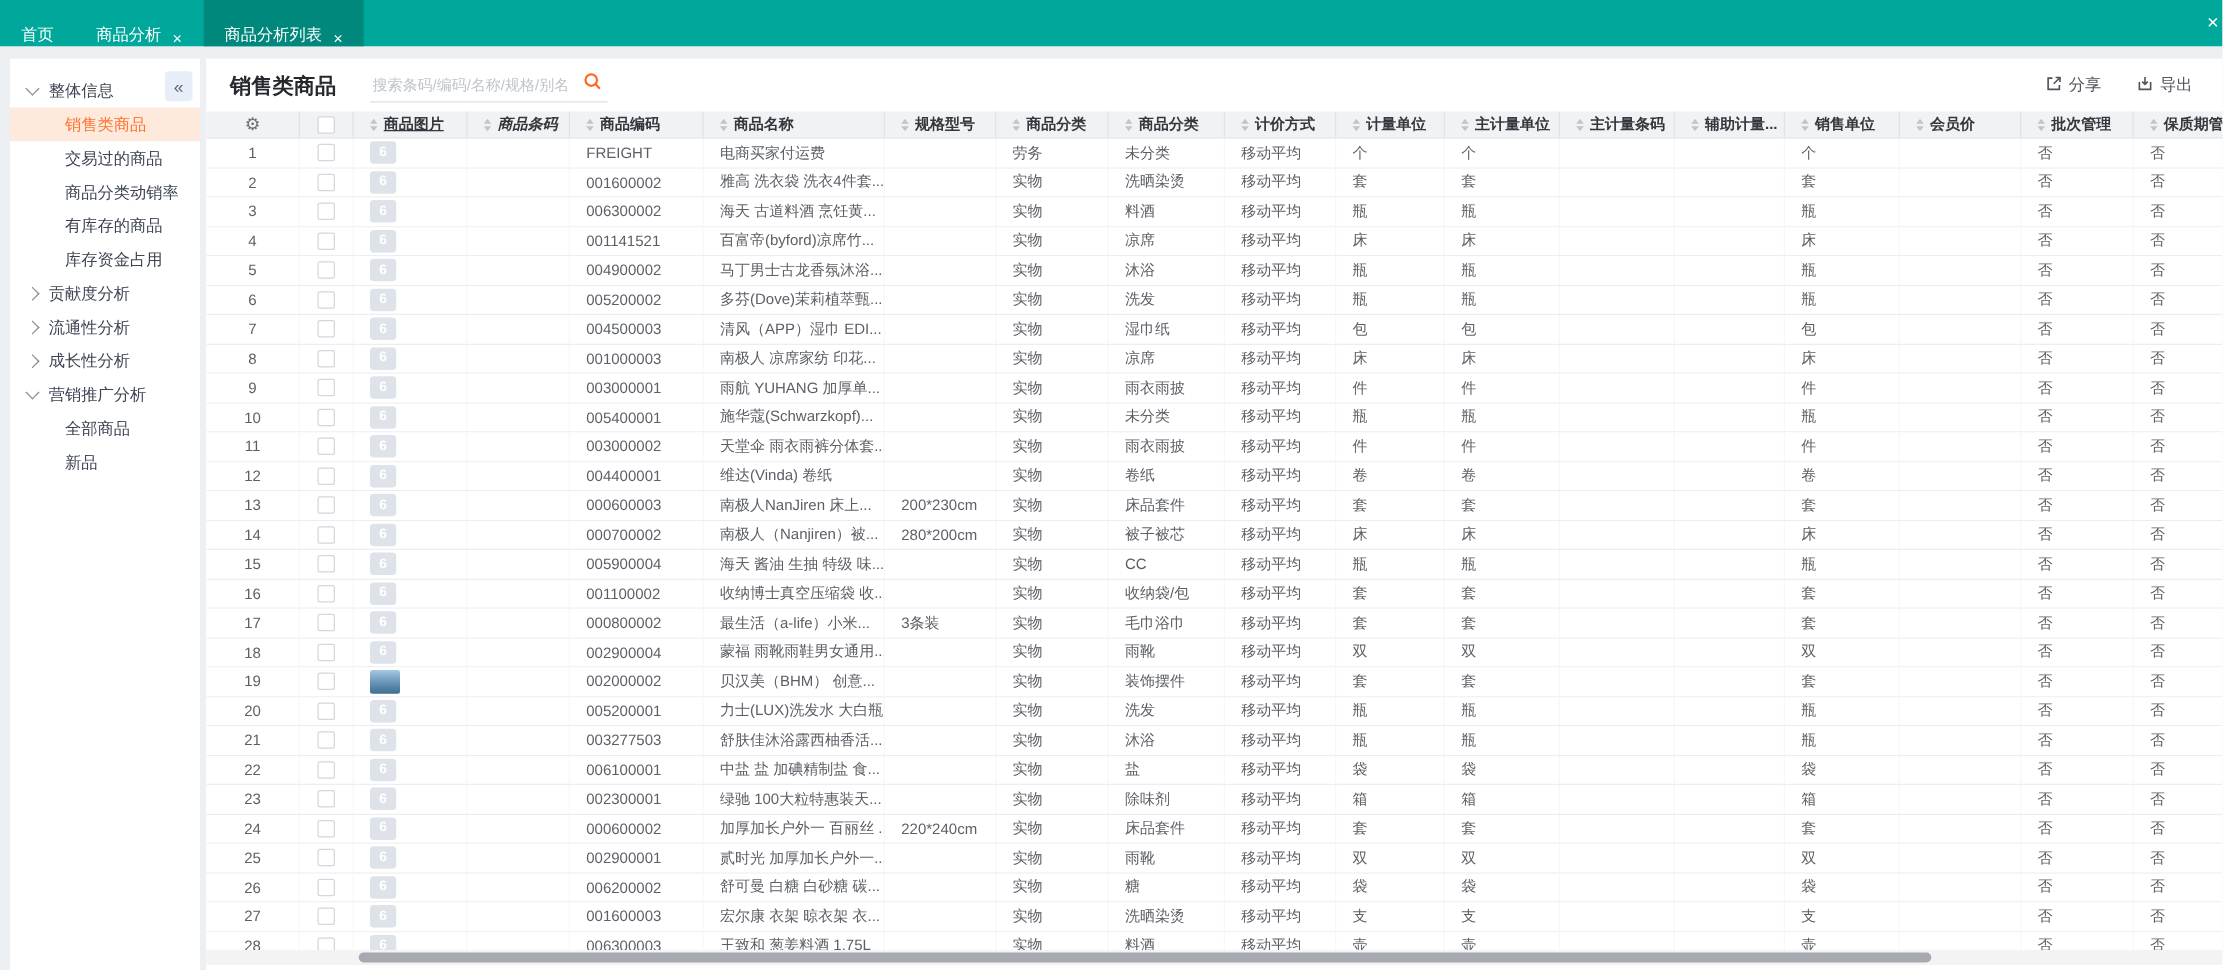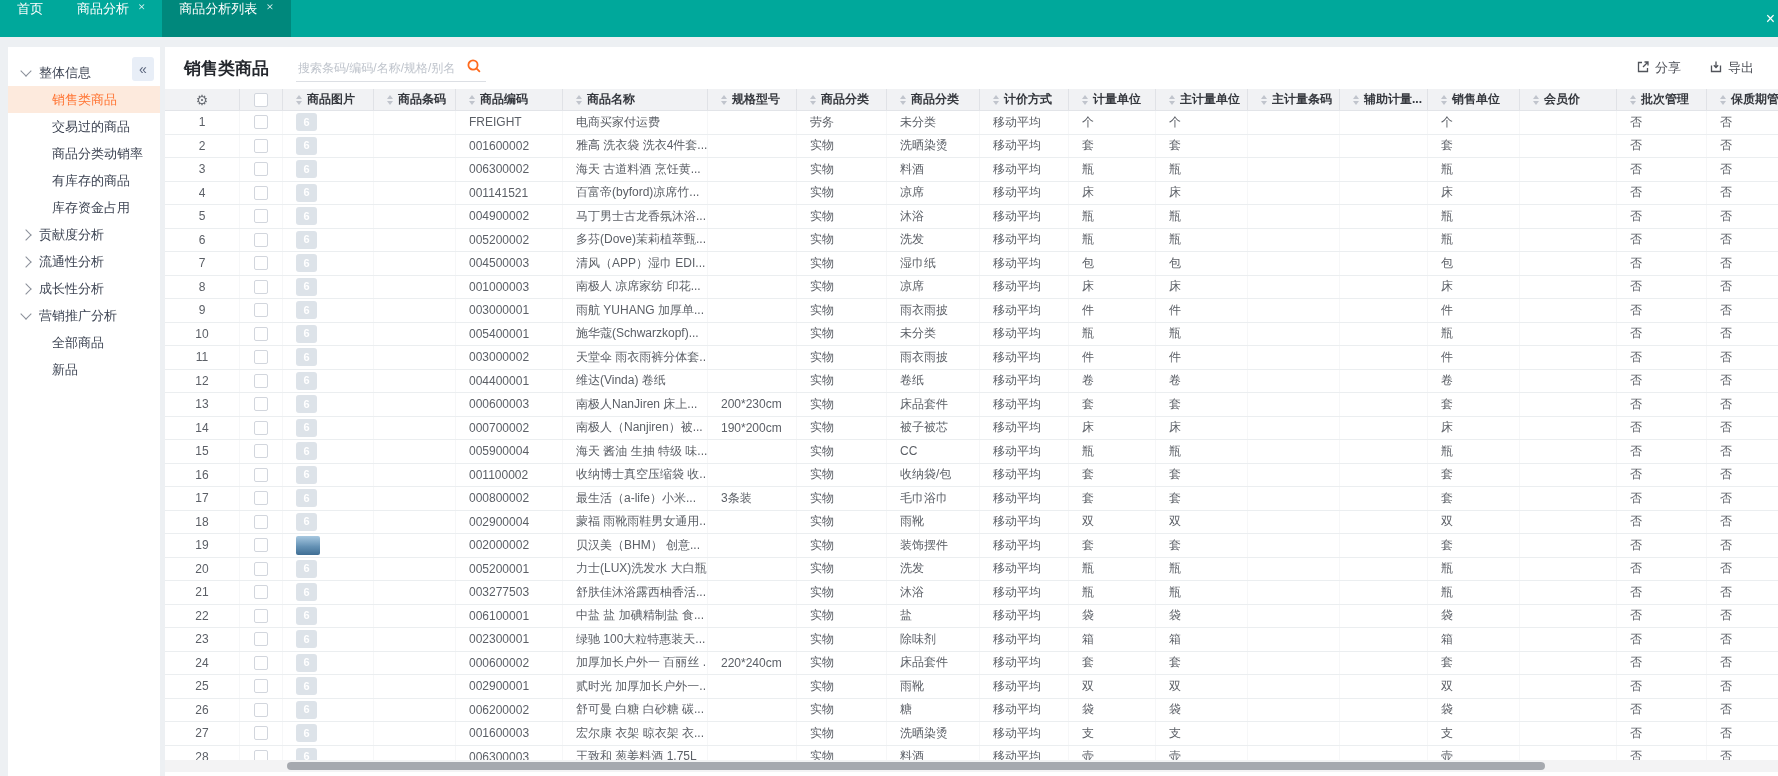--- a/index.html
+++ b/index.html
@@ -4,21 +4,21 @@
 <style>
   html,body{margin:0;padding:0;}
   body{
     width:1778px;height:776px;position:relative;overflow:hidden;
     background:#edf0f3;
     font-family:"Liberation Sans","DejaVu Sans",sans-serif;
     -webkit-font-smoothing:antialiased;
   }
   
   .tabbar{position:absolute;top:0;left:0;width:1778px;height:37px;background:#00a89b;display:flex;align-items:stretch;color:#fff;}
-  .tab{display:flex;align-items:flex-start;padding:0 17px;font-size:13px;cursor:pointer;white-space:nowrap;font-family:Liberation Serif, serif;}
+  .tab{display:flex;align-items:flex-end;padding:0 17px;font-size:13px;cursor:pointer;white-space:nowrap;}
   .tab.active{background:#00887c;}
   .tab-close{margin-left:9px;font-size:13px;line-height:1;opacity:.95;}
   .win-close{position:absolute;right:3px;top:0;height:37px;display:flex;align-items:center;color:#fff;font-size:16px;cursor:pointer;}
   
   .sidebar{position:absolute;left:8px;top:47px;width:152px;height:729px;background:#fff;padding-top:12px;box-sizing:border-box;}
   .collapse-btn{position:absolute;right:6px;top:10px;width:22px;height:24px;background:#e8eef7;border-radius:3px;display:flex;align-items:center;justify-content:center;color:#5b667e;font-size:14px;cursor:pointer;}
   .side-item{height:27px;display:flex;align-items:center;font-size:13px;color:#3d4453;cursor:pointer;padding-left:14px;white-space:nowrap;}
   .side-item.lv1{padding-left:44px;}
   .side-item.lv1.active{background:#fdeadd;color:#ff7433;}
   .chev{width:7px;height:7px;border-right:1px solid #8a8f99;border-bottom:1px solid #8a8f99;display:inline-block;margin-right:9px;flex:none;}
@@ -157,28 +157,28 @@
   </div>
 
   <div class="table-wrap">
     <div class="hdr" id="hdr">
         <div class="th center" style="width:75px;flex:none;">
           <span class="gear">⚙</span>
         </div>
         <div class="th center" style="width:43px;flex:none;">
           <span class="checkbox"></span>
         </div>
-        <div class="th" style="width:91px;flex:none;">
+        <div class="th" style="width:91px;flex:none;text-decoration:underline;">
           <span class="sort-caret">
             <i class="up"></i>
             <i class="dn"></i>
           </span>
           <span>商品图片</span>
         </div>
-        <div class="th" style="width:82px;flex:none;">
+        <div class="th" style="width:82px;flex:none;font-style:italic;">
           <span class="sort-caret">
             <i class="up"></i>
             <i class="dn"></i>
           </span>
           <span>商品条码</span>
         </div>
         <div class="th" style="width:107px;flex:none;">
           <span class="sort-caret">
             <i class="up"></i>
             <i class="dn"></i>
@@ -594,21 +594,21 @@
           <div class="td center" style="width:75px;flex:none;">14</div>
           <div class="td center" style="width:43px;flex:none;">
             <span class="checkbox"></span>
           </div>
           <div class="td" style="width:91px;flex:none;">
             <span class="img-ph">6</span>
           </div>
           <div class="td" style="width:82px;flex:none;"></div>
           <div class="td" style="width:107px;flex:none;">000700002</div>
           <div class="td" style="width:145px;flex:none;">南极人（Nanjiren）被...</div>
-          <div class="td" style="width:89px;flex:none;">190*200cm</div>
+          <div class="td" style="width:89px;flex:none;">280*200cm</div>
           <div class="td" style="width:90px;flex:none;">实物</div>
           <div class="td" style="width:93px;flex:none;">被子被芯</div>
           <div class="td" style="width:89px;flex:none;">移动平均</div>
           <div class="td" style="width:87px;flex:none;">床</div>
           <div class="td" style="width:92px;flex:none;">床</div>
           <div class="td" style="width:92px;flex:none;"></div>
           <div class="td" style="width:88px;flex:none;"></div>
           <div class="td" style="width:92px;flex:none;">床</div>
           <div class="td" style="width:97px;flex:none;"></div>
           <div class="td" style="width:90px;flex:none;">否</div>

